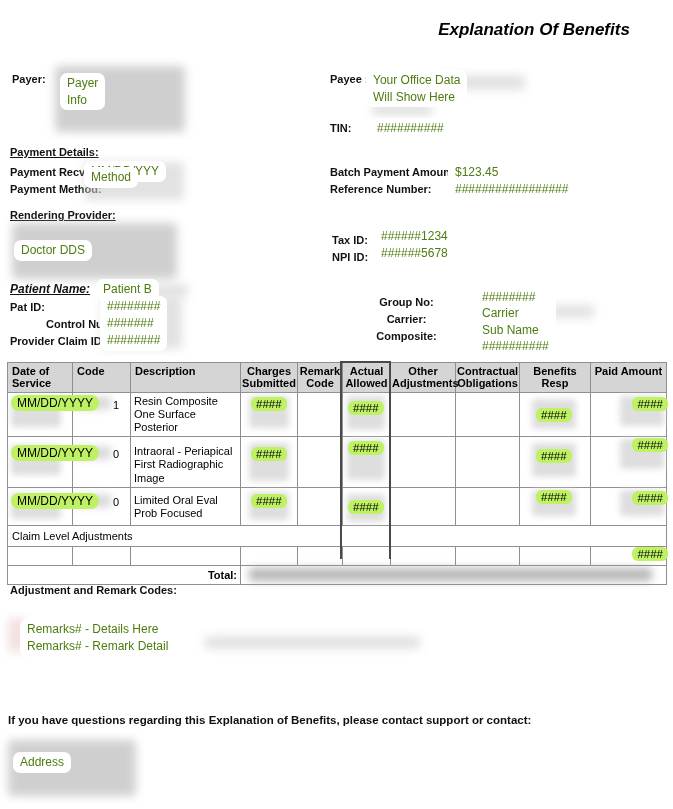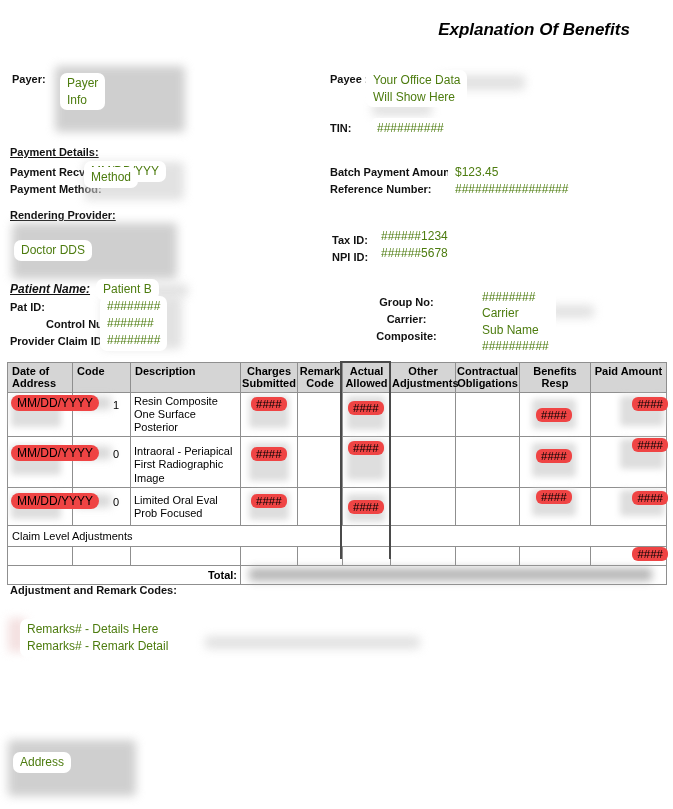--- a/index.html
+++ b/index.html
@@ -21,21 +21,21 @@
   .title { font-size:17px; font-weight:bold; font-style:italic; text-align:center; }
 
   
   table.claims { position:absolute; left:7px; top:362px; width:659px;
                  border-collapse:collapse; table-layout:fixed; }
   table.claims th, table.claims td { border:1px solid #8f8f8f; font-size:11px;
                  vertical-align:top; padding:2px 3px; overflow:visible; }
   table.claims th { background:#d5d5d5; font-weight:bold; line-height:1.12; text-align:center; padding:2px 1px; }
   table.claims th.left { text-align:left; padding-left:4px; }
   td.rel { position:relative; }
-  .cell-sticker { position:absolute; background:#ef4444; border-radius:6px; padding:1px 5px;
+  .cell-sticker { position:absolute; background:#bef264; border-radius:6px; padding:1px 5px;
                   font-size:11.5px; white-space:nowrap; z-index:3; }
   .date-sticker { font-size:12px; border-radius:8px; padding:1px 6px; }
   .smudge { position:absolute; background:#dedede; filter:blur(3px); z-index:1; border-radius:3px; }
   .code-digit { position:absolute; left:40px; top:6px; font-size:11px; z-index:2; }
   .code-blur { position:absolute; left:2px; top:4px; width:36px; height:12px;
                background:#c4c4c4; filter:blur(4px); z-index:1; opacity:.7; }
   .desc { line-height:1.2; padding-top:4px; }
   .thickline { position:absolute; background:#4a4a4a; z-index:4; }
   .total-lbl { font-weight:bold; text-align:right; padding-right:6px; font-size:11px; }
   .total-blur { height:13px; margin:2px 14px 0 8px; background:#9f9f9f;
@@ -115,21 +115,21 @@
       <col style="width:57px">
         <col style="width:45px">
         <col style="width:48px">
       <col style="width:65px">
         <col style="width:64px">
         <col style="width:71px">
         <col style="width:76px">
     </colgroup>
     <thead>
       <tr style="height:28px;">
-        <th class="left">Date of Address</th>
+        <th class="left">Date of Service</th>
         <th class="left">Code</th>
         <th class="left">Description</th>
         <th>Charges Submitted</th>
         <th>Remark Code</th>
         <th>Actual Allowed</th>
         <th>Other Adjustments</th>
         <th>Contractual Obligations</th>
         <th>Benefits Resp</th>
         <th>Paid Amount</th>
       </tr>
@@ -255,17 +255,18 @@
   <div class="thickline" style="left:340px; top:361px; width:2px; height:198px;"></div>
   <div class="thickline" style="left:389px; top:361px; width:2px; height:198px;"></div>
 
   <span class="abs lbl" style="left:10px; top:584px;">Adjustment and Remark Codes:</span>
 
   <div class="blur blur-pink" style="left:8px; top:618px; width:18px; height:34px;"></div>
   <div class="blur blur-light" style="left:205px; top:636px; width:215px; height:13px;"></div>
   <div class="sticker" style="left:20px; top:619px; line-height:1.42;">Remarks# - Details Here
 Remarks# - Remark Detail</div>
 
+  <div class="abs lbl" style="left:8px; top:714px; font-size:11.5px; white-space:normal; width:620px;">If you have questions regarding this Explanation of Benefits, please contact support or contact:</div>
 
   <div class="blur" style="left:8px; top:740px; width:128px; height:56px;"></div>
   <div class="sticker" style="left:13px; top:752px;">Address</div>
 
 </div>
 
 </body></html>

